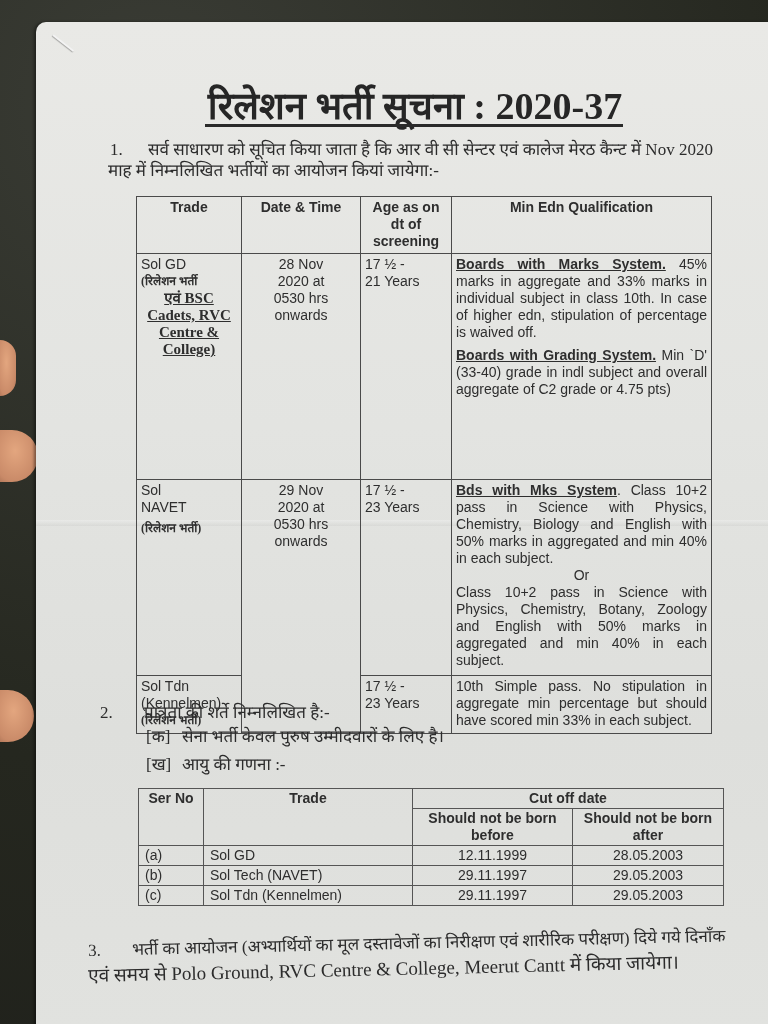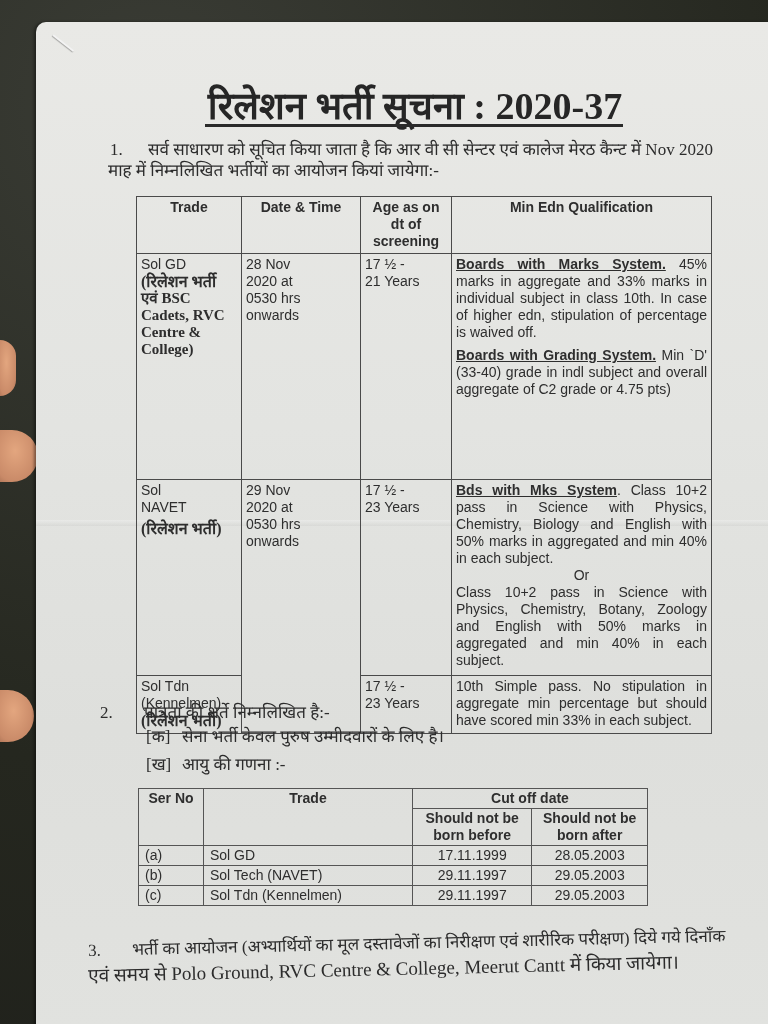--- a/index.html
+++ b/index.html
@@ -39,35 +39,35 @@
     .para { position:absolute; font-family:"Liberation Serif", serif; font-size:17px; color:#2c2c2c; white-space:nowrap; }
     .p1a { left:110px; top:137px; }
     .p1a .num { display:inline-block; width:38px; }
     .p1b { left:108px; top:158px; }
 
     table { border-collapse:collapse; position:absolute;padding-left:36px; }
     .t1 { left:136px; top:196px; width:576px; font-size:14px; color:#2e2e2e; }
     .t1 td, .t1 th { border:1.5px solid #4a4a4a; vertical-align:top; padding:2px 4px; line-height:17px; }
     .t1 th { font-weight:bold; text-align:center; height:52px; }
     .c-trade { width:96px; }
-    .c-date { width:110px; }
+    .c-date { width:110px; text-align:center; }
     .c-age { width:82px; text-align:left; }
     .c-edn { text-align:justify; }
-    .hindi { font-family:"Liberation Serif", serif; font-size:16px; font-weight:bold; }
-    .u-serif { font-family:"Liberation Serif", serif; font-weight:bold; font-size:15px; }
+    .hindi { font-family:"Liberation Serif", serif; font-size:12px; font-weight:bold; }
+    .u-serif { font-family:"Liberation Serif", serif; font-weight:bold; text-decoration:underline; font-size:15px;text-align:center; }
     .ub { font-weight:bold; text-decoration:underline; }
     .or { text-align:center; display:block; }
 
     .p2 { left:100px; top:700px; }
     .p2 .num { display:inline-block; width:44px; }
     .p2a { left:146px; top:724px; }
     .p2b { left:146px; top:752px; }
     .item-label { display:inline-block; width:36px; }
 
-    .t2 { left:138px; top:788px; width:510px; font-size:14px; color:#2e2e2e; }
+    .t2 { left:138px; top:788px; width:586px; font-size:14px; color:#2e2e2e; }
     .t2 td, .t2 th { border:1.5px solid #555; padding:1px 6px; line-height:17px; }
     .t2 th { font-weight:bold; text-align:center; vertical-align:top; }
     .t2 td.d { text-align:center; }
 
     .p3a { left:88px; top:938px; transform:rotate(-1.3deg); transform-origin:left center; }
     .p3a .num { display:inline-block; width:44px; }
     .p3b { left:88px; top:962px; transform:rotate(-1.3deg); transform-origin:left center; font-size:19px; }
   </style>
 </head>
 <body>
@@ -177,21 +177,21 @@
     <th rowspan="2" style="width:196px;">Trade</th>
     <th colspan="2">Cut off date</th>
   </tr>
   <tr>
     <th>Should not be born before</th>
     <th>Should not be born after</th>
   </tr>
   <tr>
     <td>(a)</td>
     <td>Sol GD</td>
-    <td class="d">17.11.1999</td>
+    <td class="d">12.11.1999</td>
     <td class="d">28.05.2003</td>
   </tr>
   <tr>
     <td>(b)</td>
     <td>Sol Tech (NAVET)</td>
     <td class="d">29.11.1997</td>
     <td class="d">29.05.2003</td>
   </tr>
   <tr>
     <td>(c)</td>

